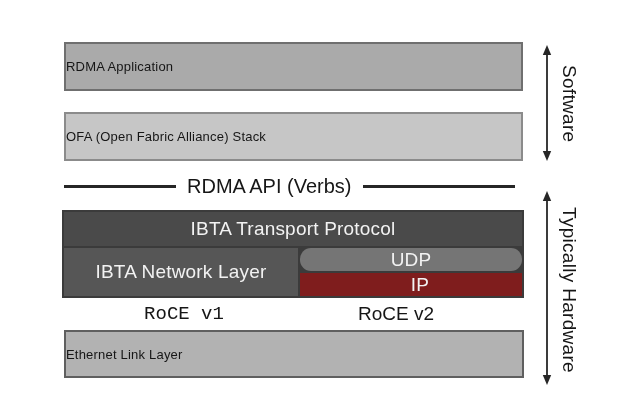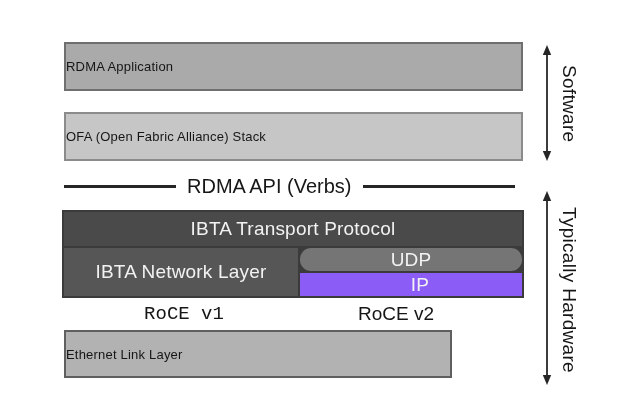--- a/index.html
+++ b/index.html
@@ -92,38 +92,38 @@
     min-height: 0;
   }
   .stack-udp {
     flex: 1;
     background: #757575;
     margin-bottom: 2px;
     border-radius: 11px;
   }
   .stack-ip {
     flex: 1;
-    background: #8b5cf6;
+    background: #7f1d1d;
     padding-left: 18px;
   }
   .roce-label {
     position: absolute;
     top: 301px;
     height: 26px;
     font-size: 19px;
     color: #161616;
     display: flex;
     align-items: center;
     justify-content: center;
     white-space: nowrap;
   }
   .roce-v1 { left: 64px; width: 240px; font-family: Liberation Mono, monospace; }
   .roce-v2 { left: 284px; width: 224px; }
   .box-eth {
-    left: 64px; top: 330px; width: 388px; height: 48px;
+    left: 64px; top: 330px; width: 460px; height: 48px;
     background: #b2b2b2;
     border: 2px solid #5f5f5f;
   }
   .range-arrow {
     position: absolute;
     left: 540px;
     width: 14px;
   }
   .arrow-software { top: 45px; height: 116px; }
   .arrow-hardware { top: 191px; height: 194px; }

